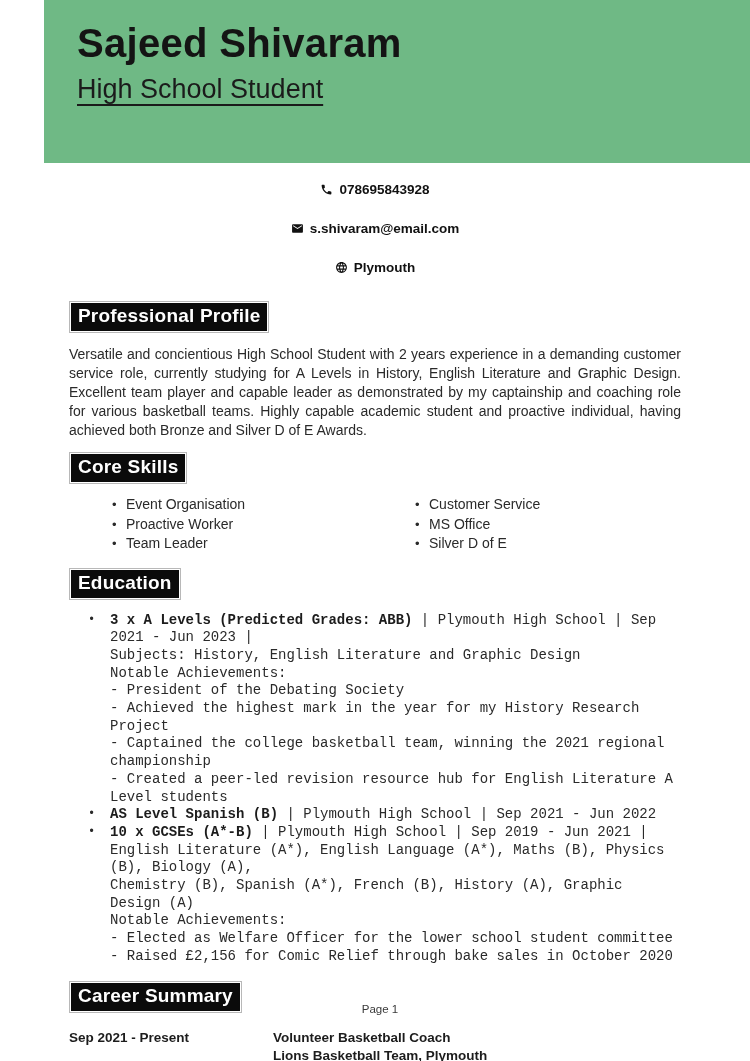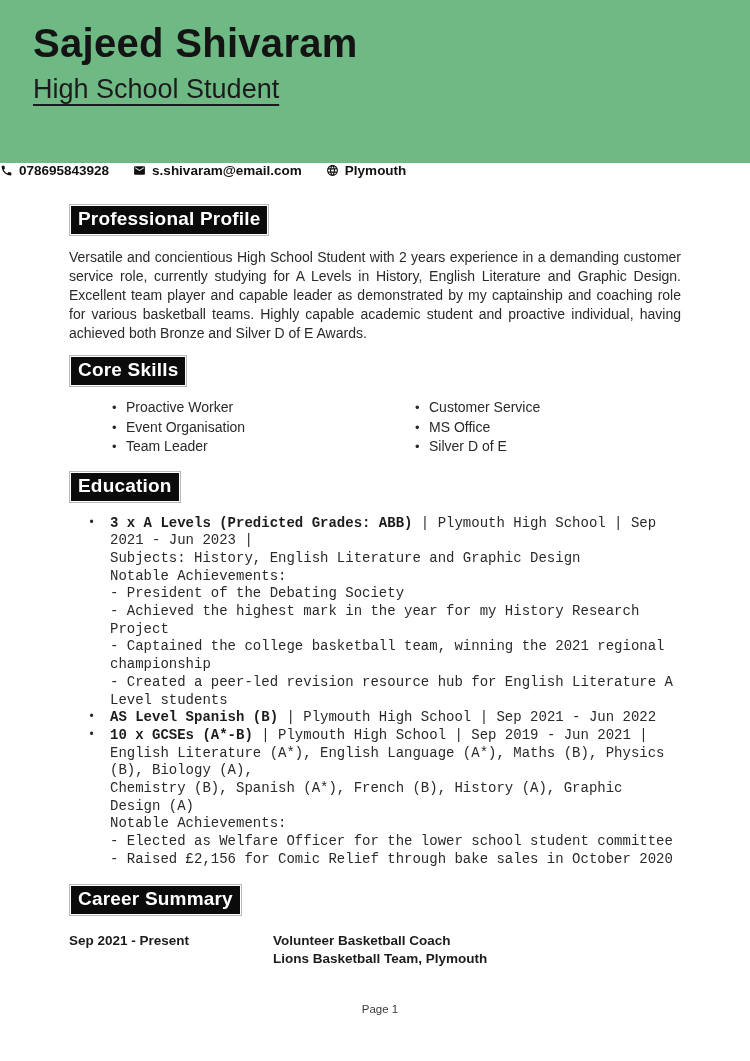--- a/index.html
+++ b/index.html
@@ -5,34 +5,35 @@
   html,body { margin:0; padding:0; background:#ffffff; }
   .page {
     position:relative; width:750px; height:1061px; margin:0 auto;
     background:#ffffff; overflow:hidden;
     font-family:"Liberation Sans", sans-serif; color:#262626;
   }
   
   .band {
     height:163px; background:#6fb985; box-sizing:border-box;
     padding:22px 0 4px 33px;
+    margin-left:44px;
   }
   .person-name {
     margin:0; font-size:40px; line-height:1.05; font-weight:700;
     color:#141414; letter-spacing:0.3px;
   }
   .person-title {
     margin-top:10px; display:inline-block; font-size:27px; font-weight:400;
     color:#1b1b1b; text-decoration:underline; text-decoration-thickness:2px;
     text-underline-offset:6px;
   }
   
   .contact {
-    display:flex; align-items:center;
-    gap:24px; font-weight:700; font-size:13.5px; color:#111;
+    margin-top:19px; display:flex; justify-content:center; align-items:center;
+    gap:24px; font-weight:700; font-size:13.5px; color:#111;flex-direction:column;
   }
   .contact .citem { display:flex; align-items:center; gap:6px; }
   .contact svg { width:13px; height:13px; fill:#111; flex:0 0 auto; }
   
   main { margin:0 69px; }
   .sec-heading {
     display:inline-block; background:#0b0b0b; color:#ffffff;
     font-size:19px; font-weight:700; padding:3px 8px 5px;
     border:1px solid #b8b8b8; box-shadow:inset 0 0 0 1px #ffffff;
     letter-spacing:0.2px;
@@ -111,22 +112,22 @@
 
     <section>
       <div class="sec-heading heading-profile">Professional Profile</div>
       <p class="profile-text">Versatile and concientious High School Student with 2 years experience in a demanding customer service role, currently studying for A Levels in History, English Literature and Graphic Design. Excellent team player and capable leader as demonstrated by my captainship and coaching role for various basketball teams. Highly capable academic student and proactive individual, having achieved both Bronze and Silver D of E Awards.</p>
     </section>
 
     <section>
       <div class="sec-heading heading-skills">Core Skills</div>
       <div class="skills">
         <ul class="col-left">
+            <li>Event Organisation</li>
             <li>Proactive Worker</li>
-            <li>Event Organisation</li>
             <li>Team Leader</li>
           </ul>
         <ul class="col-right">
             <li>Customer Service</li>
             <li>MS Office</li>
             <li>Silver D of E</li>
           </ul>
       </div>
     </section>
 

